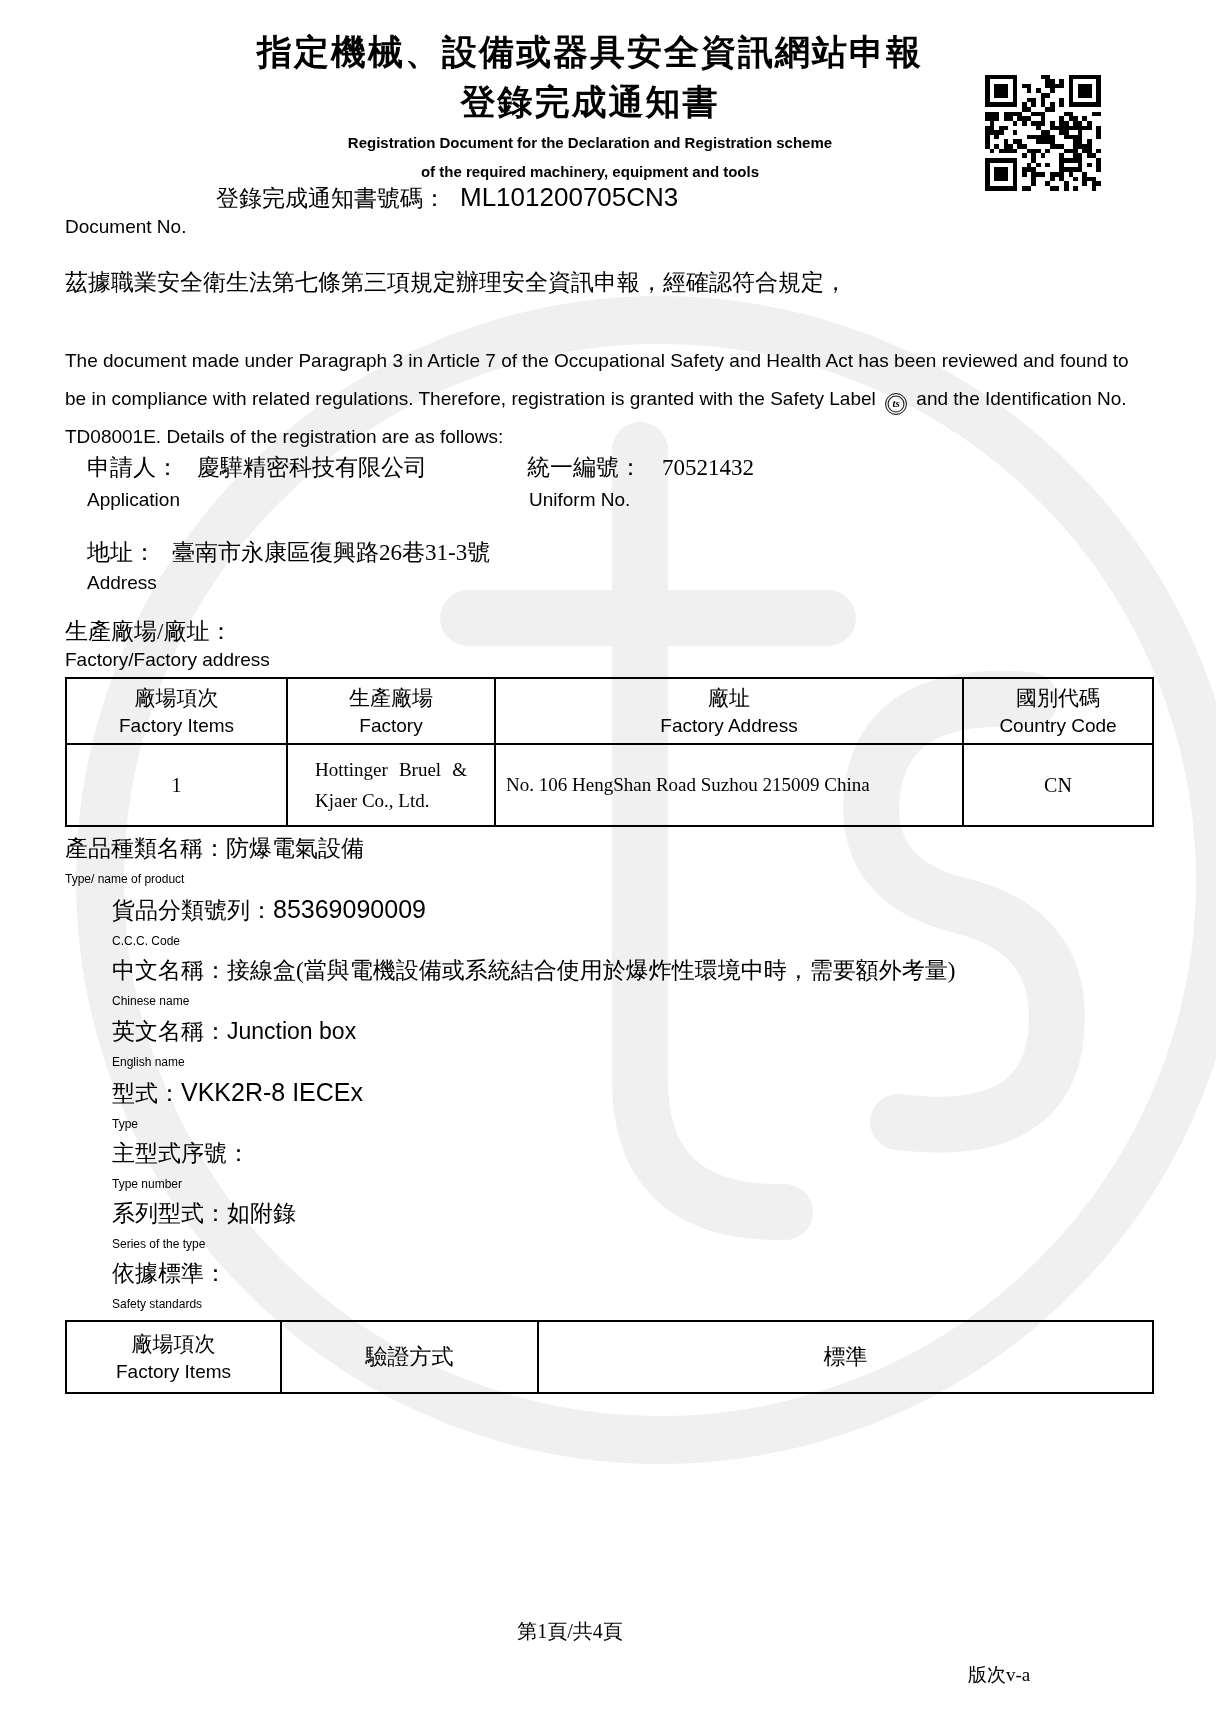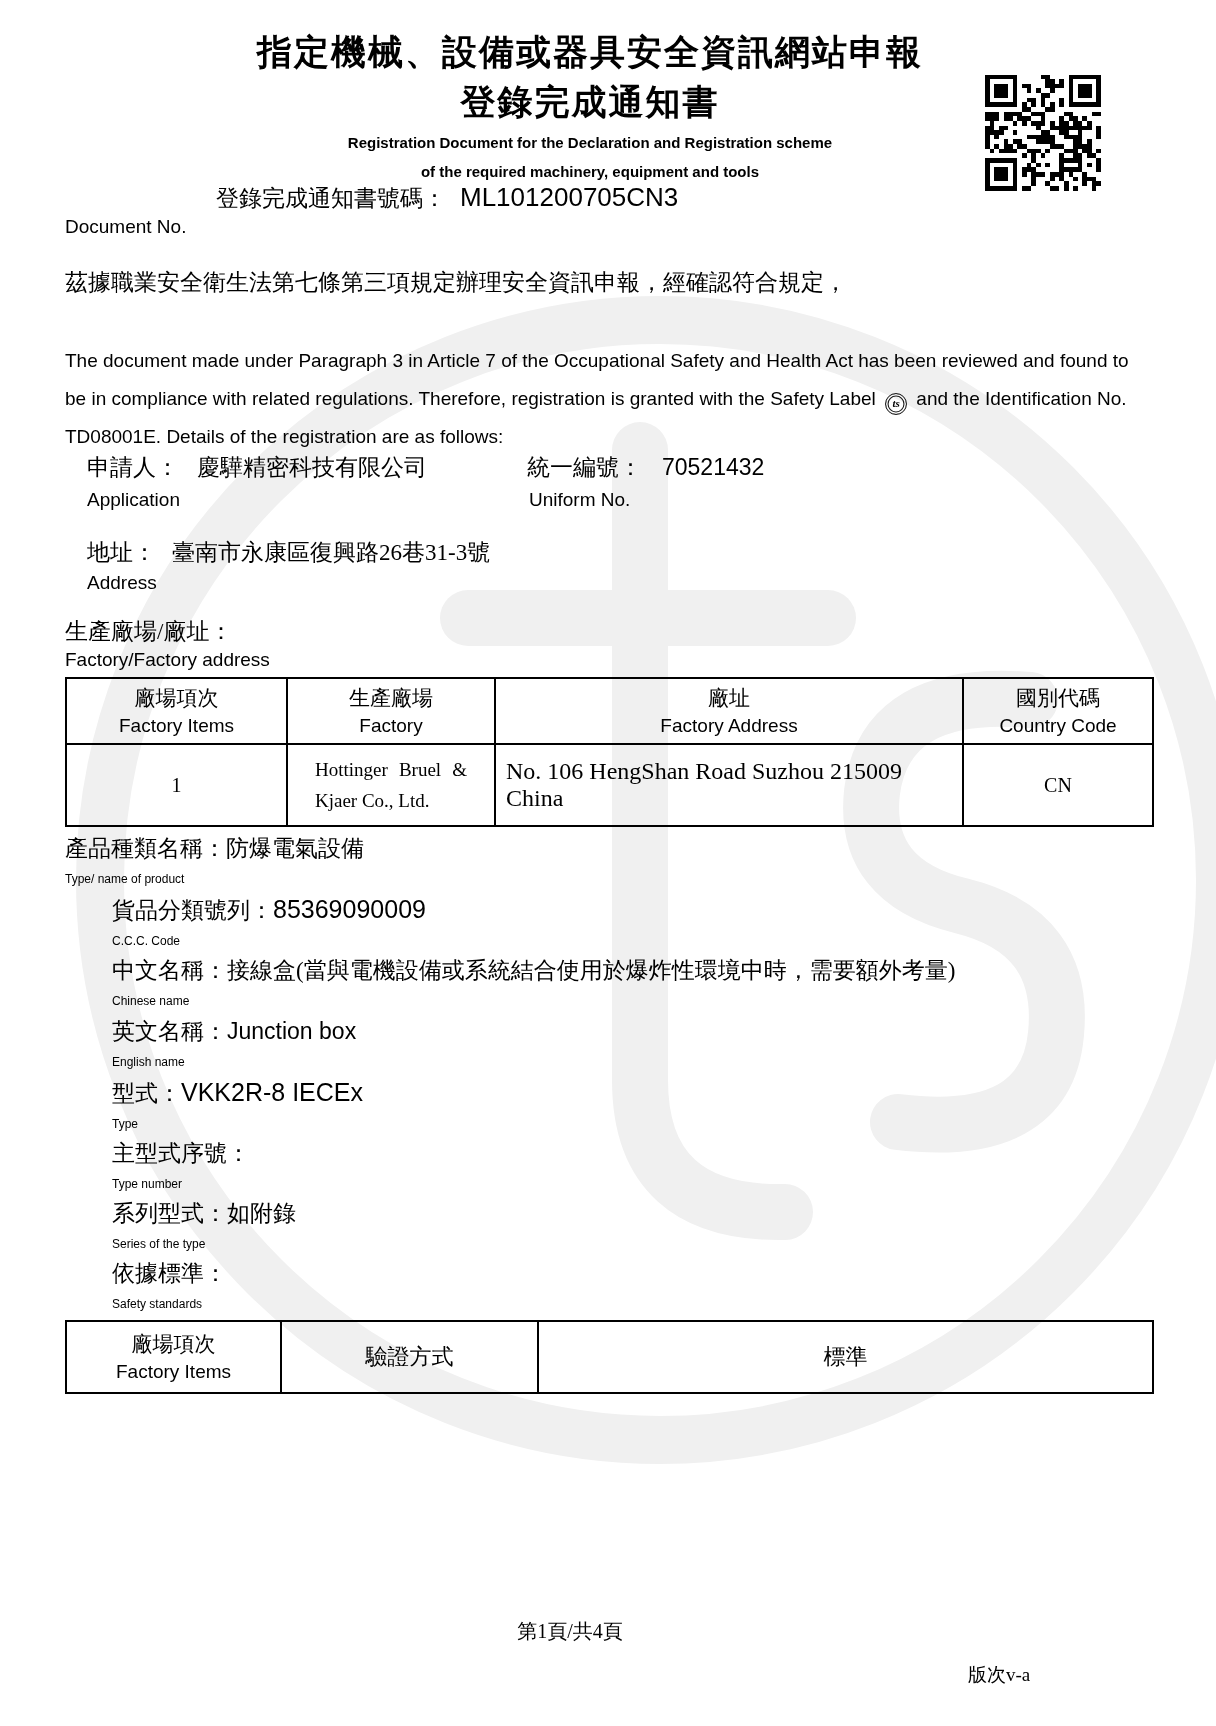--- a/index.html
+++ b/index.html
@@ -35,30 +35,30 @@
     display:inline-flex; align-items:center; justify-content:center;
     width:22px; height:22px; border:1.6px solid #1a1a1a; border-radius:50%;
     box-shadow:inset 0 0 0 1.5px #fff, inset 0 0 0 2.6px #1a1a1a;
     font-family:"Liberation Serif",serif; font-style:italic; font-weight:bold;
     font-size:11px; line-height:1; vertical-align:6px; margin:0 4px;
   }
   .en-para .ts-badge { vertical-align:-2px; }
 
   .lbl-zh { font-size:23px; }
   .lbl-en { font-size:19px; font-family:"Liberation Sans","DejaVu Sans",sans-serif; }
-  .num-serif { font-family:Liberation Sans, sans-serif; font-size:23px; }
+  .num-serif { font-family:Liberation Serif, serif; font-size:23px; }
 
   
   table { border-collapse:collapse; table-layout:fixed; width:1087px; }
   td, th { border:2px solid #000; padding:4px 6px; vertical-align:middle; font-weight:normal; }
   .th-zh { font-size:21px; line-height:30px; }
   .th-en { font-size:19px; line-height:26px; font-family:"Liberation Sans","DejaVu Sans",sans-serif; }
   .cell-c { text-align:center; }
   .t1-factory { font-size:19px; line-height:31px; text-align:justify; padding:6px 27px; }
-  .t1-addr { font-size:24px; padding:4px 10px; }
+  .t1-addr { font-size:19px; padding:4px 10px; }
   .t1-item, .t1-cc { font-size:20px; text-align:center; }
 
   .product-block { left:65px; top:834px; width:1095px; }
   .p-line-zh { font-size:23px; line-height:30px; }
   .p-line-en { font-size:12px; line-height:30px; font-family:"Liberation Sans","DejaVu Sans",sans-serif; }
   .p-ind { padding-left:47px; }
   .v-sans-lg { font-family:"Liberation Sans","DejaVu Sans",sans-serif; font-size:25px; }
   .v-sans { font-family:"Liberation Sans","DejaVu Sans",sans-serif; font-size:23px; }
 
   .footer-page { left:65px; top:1618px; width:1010px; text-align:center; font-size:20px; }

